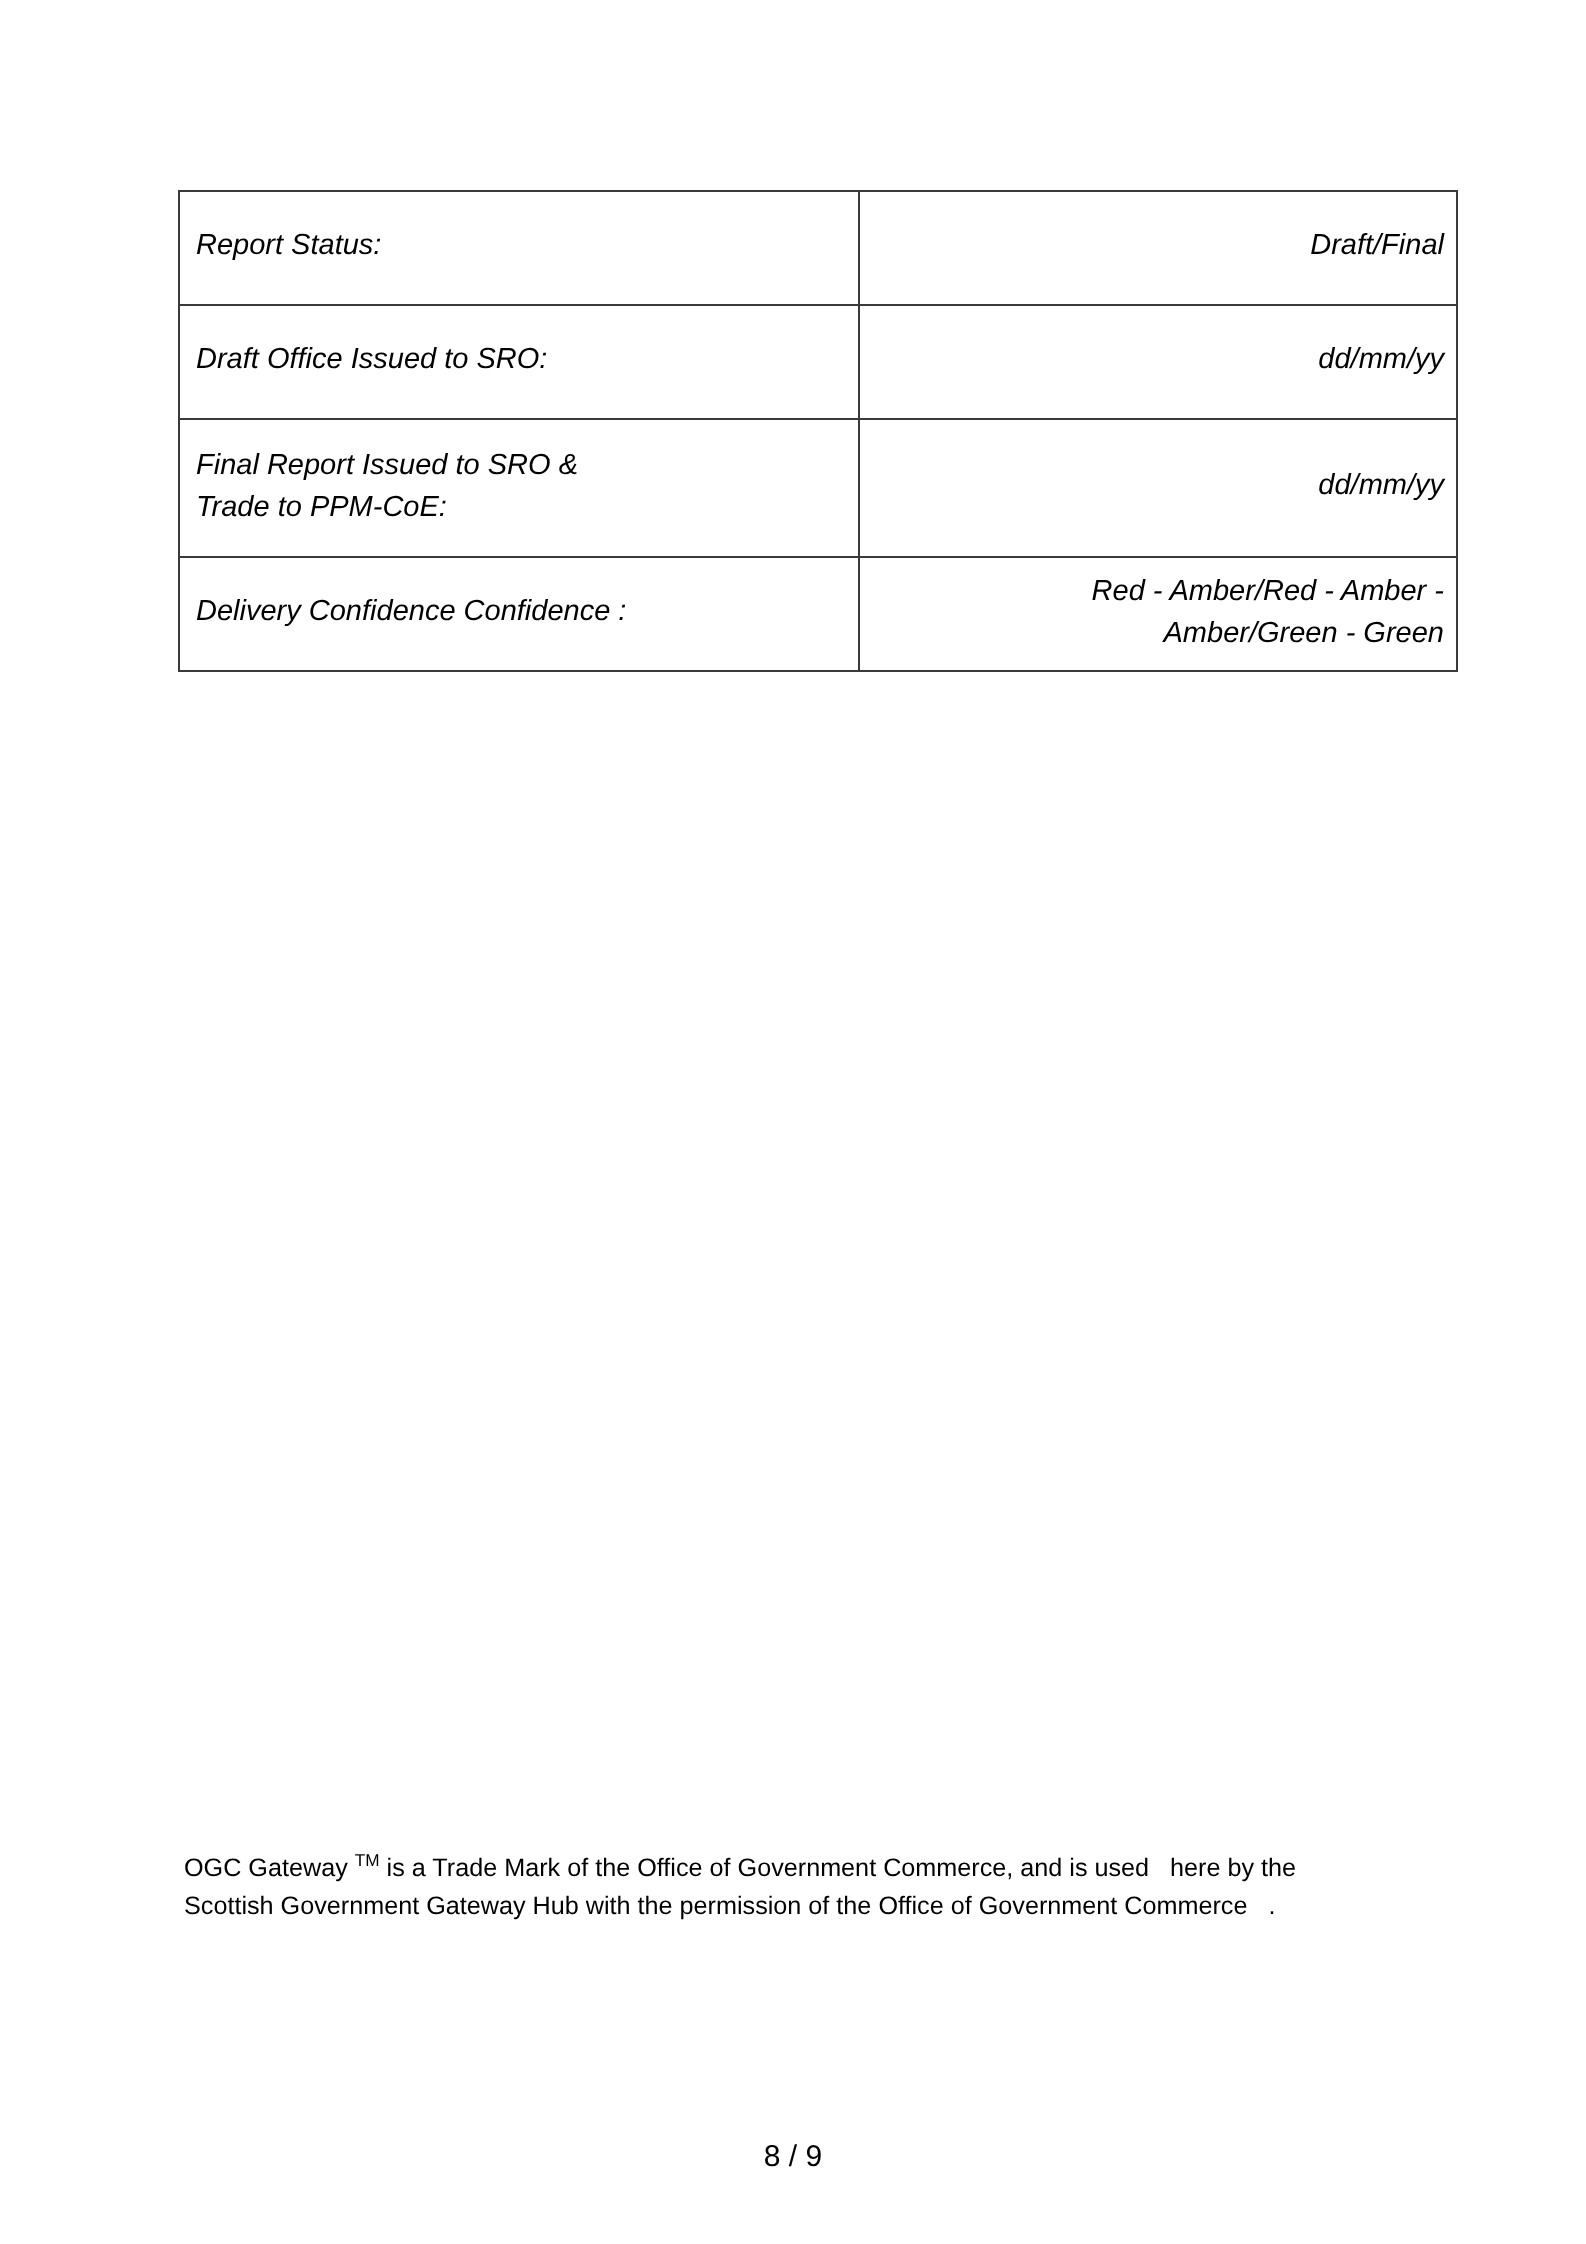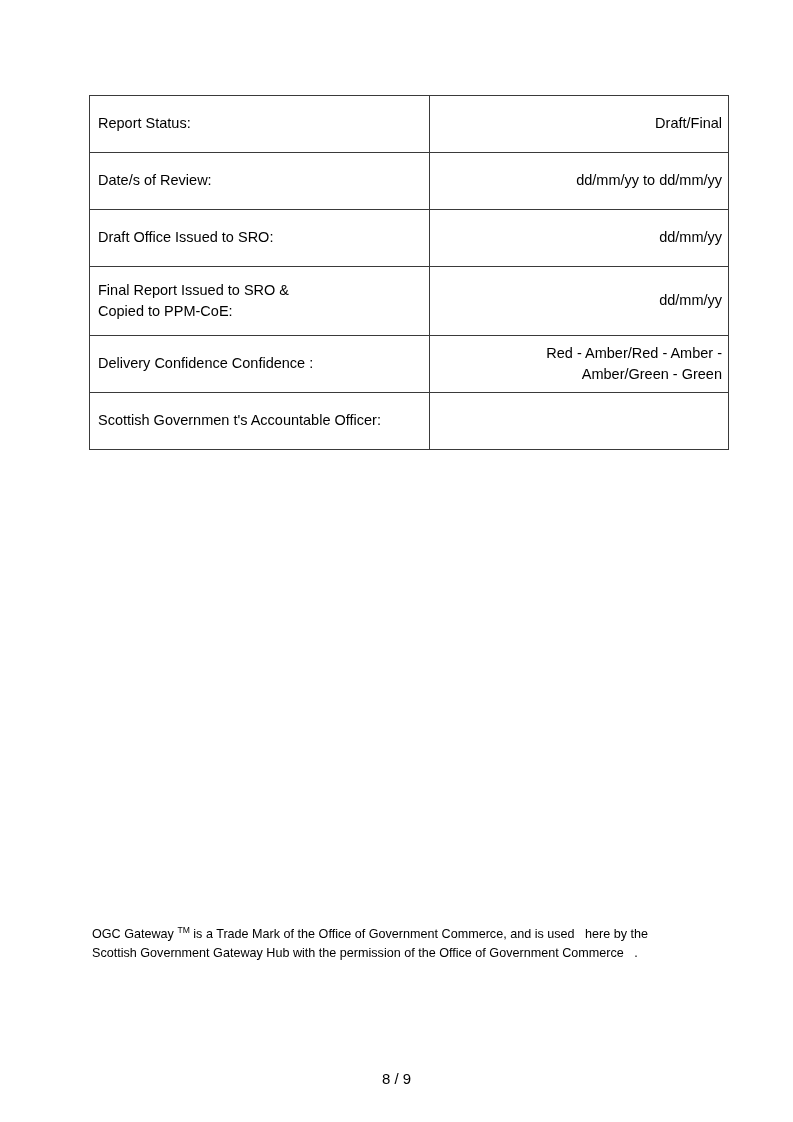--- a/index.html
+++ b/index.html
@@ -31,20 +31,21 @@
     width: 617px;
     border-collapse: collapse;
     table-layout: fixed;
   }
   .info-table td {
     border: 1.4px solid #3a3a3a;
     padding: 0;
     vertical-align: middle;
     font-size: 14.5px;
     line-height: 1.45;
+    font-style: italic;
   }
   .info-table td.label-cell {
     width: 331px;
     padding: 6px 0 6px 8px;
     text-align: left;
   }
   .info-table td.value-cell {
     width: 286px;
     padding: 6px 6px;
     text-align: right;
@@ -107,67 +108,51 @@
 
       <tr class="row-1">
         <td class="label-cell">
           <span class="label-line">Report Status:</span>
         </td>
         <td class="value-cell">
           <span class="value-line">Draft/Final</span>
         </td>
       </tr>
 
-      <tr class="row-2">
-        <td class="label-cell">
-          <span class="label-line">Date/s of Review:</span>
-        </td>
-        <td class="value-cell">
-          <span class="value-line">dd/mm/yy to dd/mm/yy</span>
-        </td>
-      </tr>
 
       <tr class="row-3">
         <td class="label-cell">
           <span class="label-line">Draft Office Issued to SRO:</span>
         </td>
         <td class="value-cell">
           <span class="value-line">dd/mm/yy</span>
         </td>
       </tr>
 
       <tr class="row-4">
         <td class="label-cell">
           <span class="label-line">Final Report Issued to SRO &amp;</span>
-          <span class="label-line">Copied to PPM-CoE:</span>
+          <span class="label-line">Trade to PPM-CoE:</span>
         </td>
         <td class="value-cell">
           <span class="value-line">dd/mm/yy</span>
         </td>
       </tr>
 
       <tr class="row-5">
         <td class="label-cell">
           <span class="label-line">Delivery Confidence Confidence :</span>
         </td>
         <td class="value-cell">
           <span class="value-line">Red - Amber/Red - Amber -</span>
           <span class="value-line">Amber/Green - Green</span>
         </td>
       </tr>
 
 
-      <tr class="row-7">
-        <td class="label-cell">
-          <span class="label-line">Scottish Governmen t's Accountable Officer:</span>
-        </td>
-        <td class="value-cell">
-          <span class="value-line"></span>
-        </td>
-      </tr>
 
 
     </tbody>
   </table>
 
   <div class="footer-note">
     <span class="note-line"><span>OGC Gateway </span><span class="tm">TM</span><span> is a Trade Mark of the Office of Government Commerce, and is used   here by the</span></span>
     <span class="note-line">Scottish Government Gateway Hub with the permission of the Office of Government Commerce   .</span>
   </div>
 

